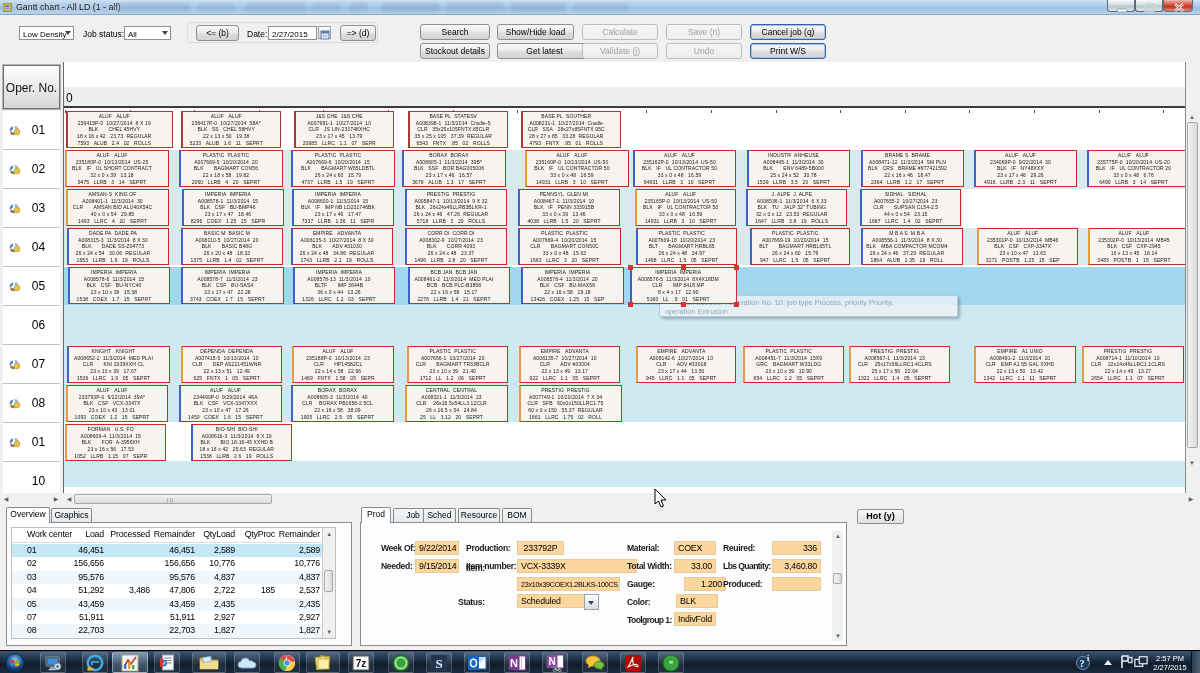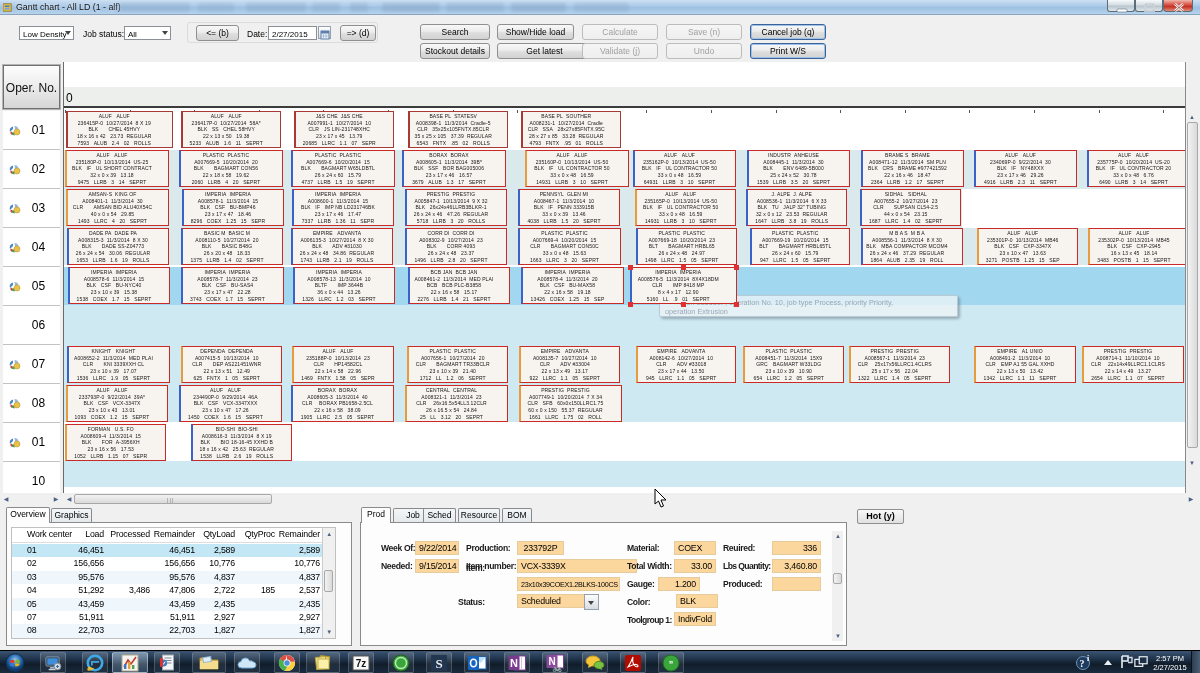--- a/index.html
+++ b/index.html
@@ -888,21 +888,21 @@
 <div class="plab" style="left:97px;top:74px">Status:</div>
 <div class="pfield" style="left:156px;top:71px;width:82px">Scheduled</div>
 <div style="position:absolute;left:223px;top:71px;width:15px;height:16px;background:linear-gradient(#fdfdfd,#d8dce2);border:1px solid #98a0ac">
           <div style="position:absolute;left:3px;top:6px;width:0;height:0;border-left:3.5px solid transparent;border-right:3.5px solid transparent;border-top:4px solid #444"></div>
         </div>
 <div class="plab" style="left:266px;top:20px">Material:</div>
 <div class="pfield" style="left:313px;top:18px;width:42px">COEX</div>
 <div class="plab" style="left:266px;top:38px">Total Width:</div>
 <div class="pfield r" style="left:313px;top:36px;width:42px">33.00</div>
 <div class="plab" style="left:266px;top:56px">Gauge:</div>
-<div class="pfield r" style="left:297px;top:54px;width:42px">1.200</div>
+<div class="pfield r" style="left:323px;top:54px;width:42px">1.200</div>
 <div class="plab" style="left:266px;top:74px">Color:</div>
 <div class="pfield" style="left:315px;top:71px;width:42px">BLK</div>
 <div class="plab" style="left:266px;top:92px;letter-spacing:-.6px">Toolgroup 1:</div>
 <div class="pfield" style="left:313px;top:89px;width:42px">IndivFold</div>
 <div class="plab" style="left:362px;top:20px">Reuired:</div>
 <div class="pfield r" style="left:411px;top:18px;width:49px">336</div>
 <div class="plab" style="left:362px;top:38px;letter-spacing:-.6px">Lbs Quantity:</div>
 <div class="pfield r" style="left:411px;top:36px;width:49px">3,460.80</div>
 <div class="plab" style="left:362px;top:56px">Produced:</div>
 <div class="pfield" style="left:411px;top:54px;width:49px"></div>

